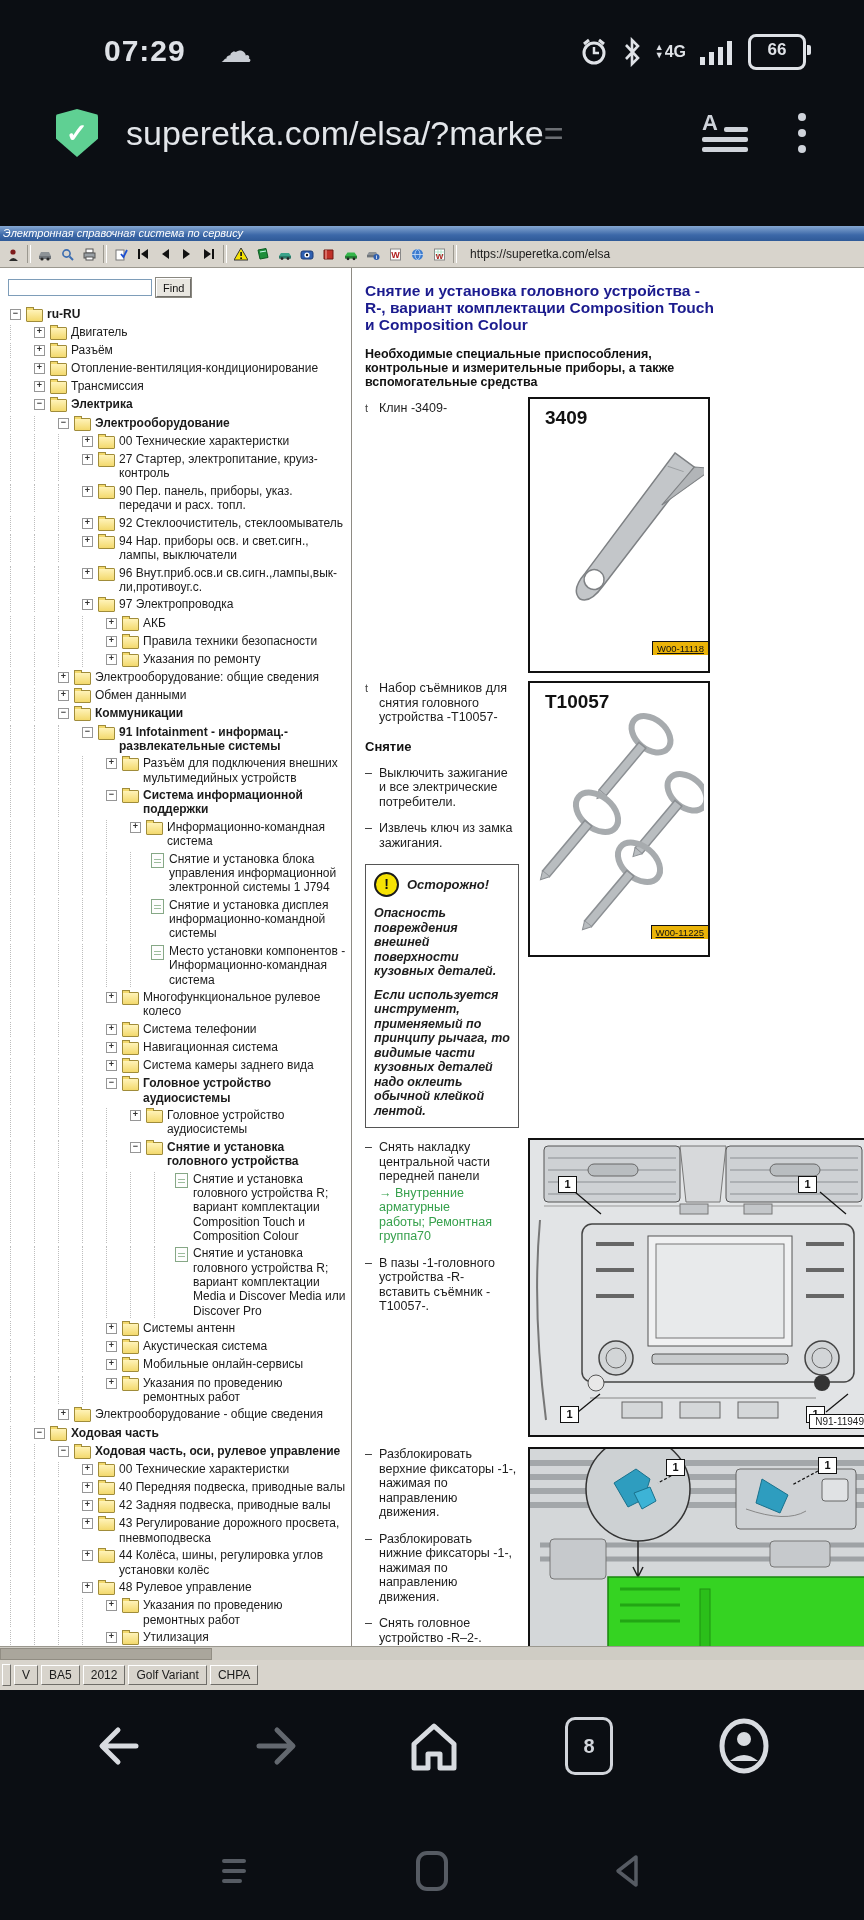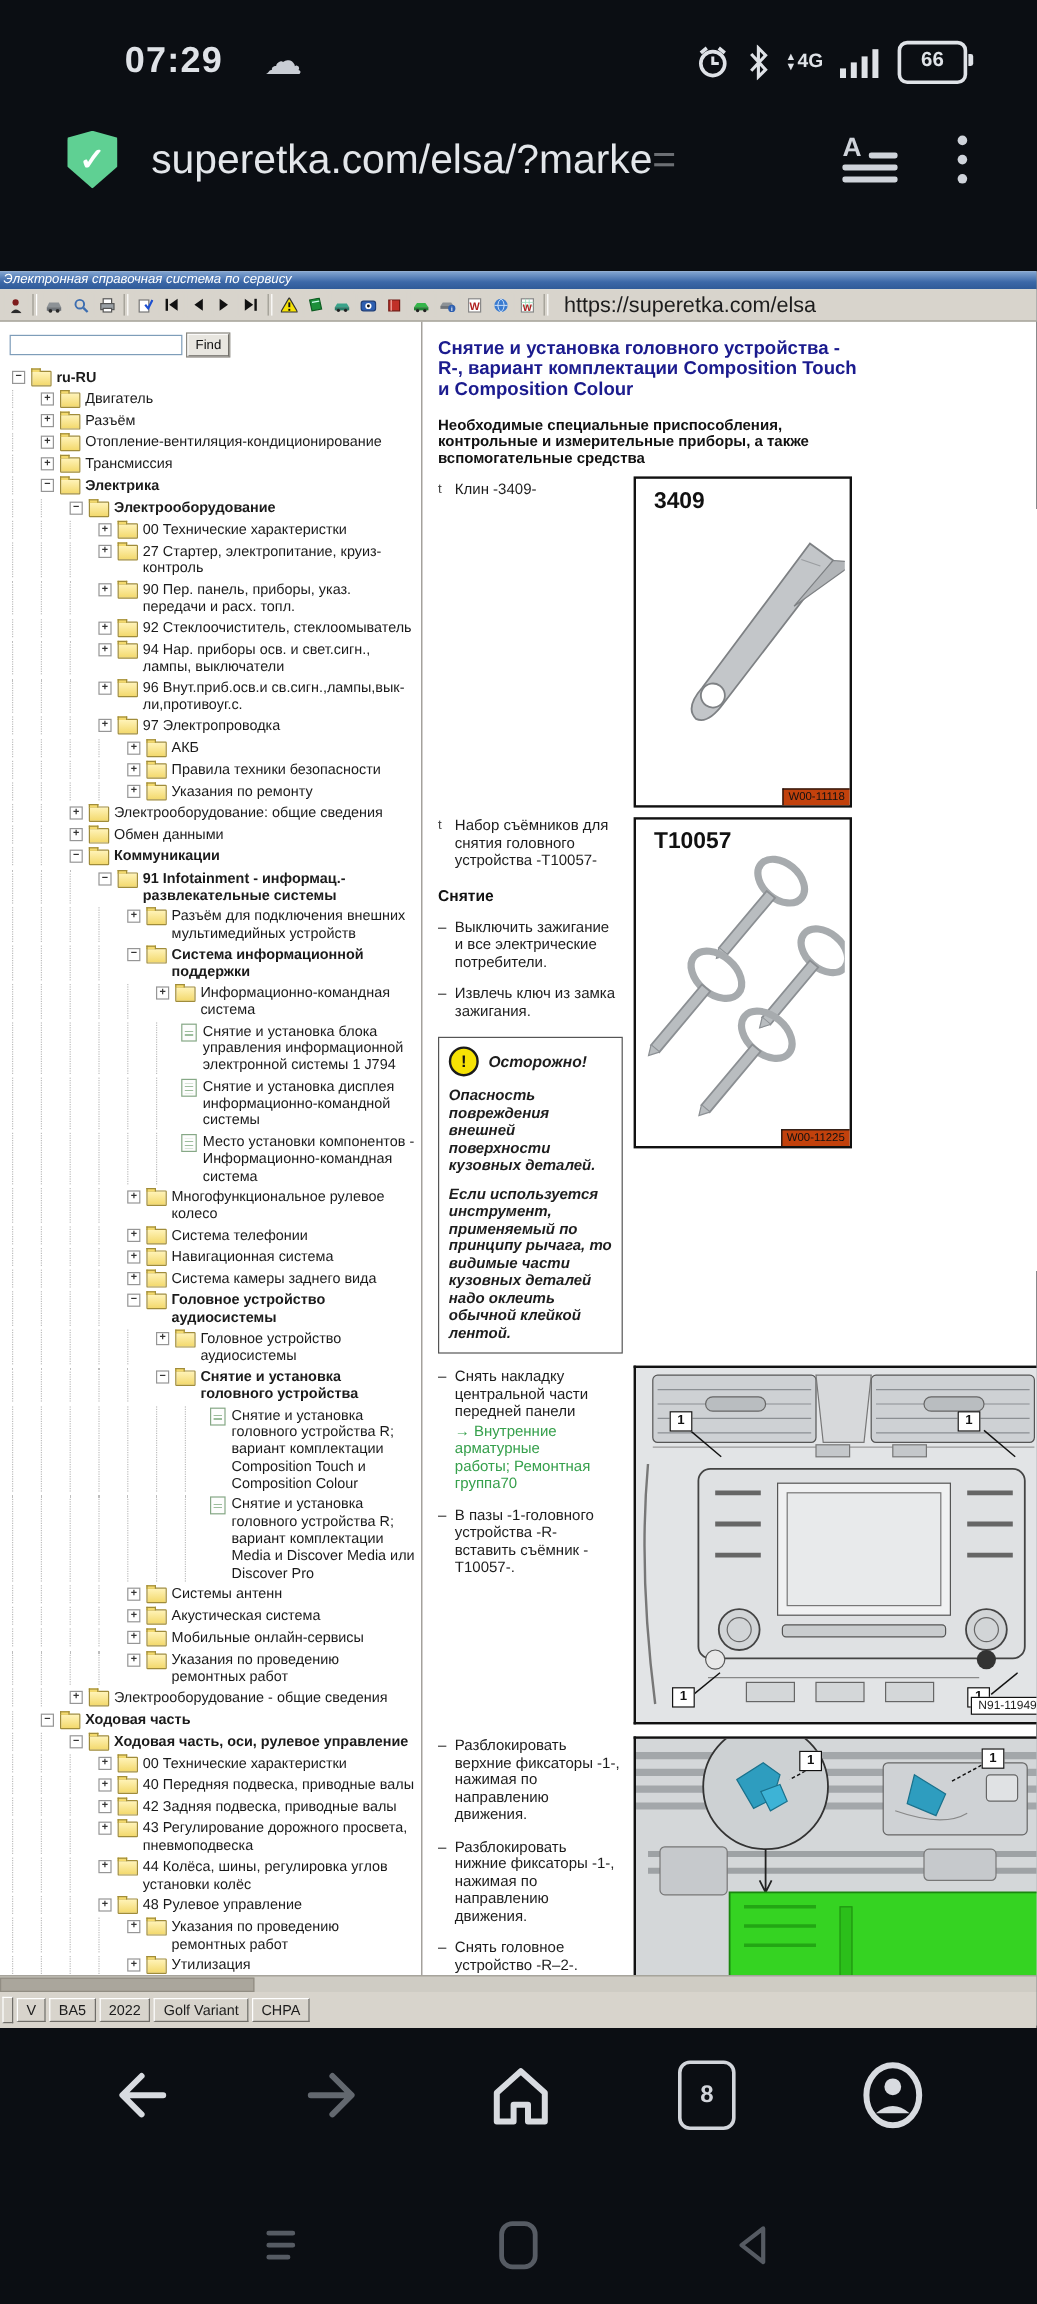--- a/index.html
+++ b/index.html
@@ -30,21 +30,21 @@
   .kebab{width:8px;margin:0 58px 0 40px;display:flex;flex-direction:column;gap:8px;}
   .kebab i{width:8px;height:8px;border-radius:50%;background:#cfd3da;}
   
   .web{position:absolute;top:226px;left:0;width:864px;height:1462px;background:#fff;}
   .wtitle{height:15px;background:linear-gradient(180deg,#85a7d2,#3c68a8 60%,#2f5a98);
           color:#fff;font-size:11px;line-height:15px;padding-left:3px;overflow:hidden;white-space:nowrap;font-style:italic;}
   .wtools{height:26px;background:#d8d4cc;border-bottom:1px solid #9b988f;display:flex;align-items:center;padding:0 2px;}
   .tbtn{width:19px;height:20px;background:#d8d4cc;border:1px solid #d8d4cc;border-radius:2px;
         display:flex;align-items:center;justify-content:center;margin:0 0.5px;flex:none;}
   .tsep{width:2px;height:18px;border-left:1px solid #9b988f;border-right:1px solid #fff;margin:0 3px;flex:none;}
-  .turl{font-size:18px;color:#1c1c1c;margin-left:10px;white-space:nowrap;}
+  .turl{font-size:12px;color:#1c1c1c;margin-left:10px;white-space:nowrap;}
   .cols{display:flex;height:1378px;overflow:hidden;justify-content:center;}
   
   .treepanel{width:352px;flex:none;border-right:1px solid #8e8b84;overflow:hidden;padding-top:10px;box-sizing:border-box;}
   .findrow{display:flex;align-items:center;margin:0 0 8px 8px;}
   .findrow input{width:138px;height:15px;border:1px solid #7e9db9;font-size:11px;padding:0 2px;}
   .findbtn{margin-left:4px;height:19px;padding:0 6px;font-size:11px;background:#e8e6e0;
            border:1px solid;border-color:#fff #716f6a #716f6a #fff;outline:1px solid #8a8880;color:#111;}
   .tree{font-size:12px;color:#1b1b1b;}
   .trow{display:flex;align-items:flex-start;padding:1.5px 0 1.7px 6px;line-height:14.3px;}
   .gd{width:19px;flex:none;align-self:stretch;border-left:1px dotted #bdbdbd;margin-left:4px;}
@@ -65,22 +65,22 @@
   .csub{font-weight:bold;font-size:12.5px;line-height:14px;width:360px;margin-bottom:8px;color:#111;}
   .crow{display:flex;align-items:flex-start;}
   .lcol{width:152px;flex:none;margin-right:11px;}
   .bul{display:flex;line-height:14.5px;}
   .bul .bm{width:14px;flex:none;color:#444;font-size:11px;}
   .dash{display:flex;line-height:14.5px;margin-top:12px;}
   .dash .bm{width:14px;flex:none;}
   .h2{font-weight:bold;margin-top:14px;font-size:13px;color:#111;}
   .figbox{width:178px;height:272px;border:2px solid #111;position:relative;flex:none;background:#fff;}
   .figlabel{position:absolute;top:8px;left:15px;font-weight:bold;font-size:19px;color:#111;}
-  .figcode{position:absolute;right:0;bottom:0;border:1px solid #111;border-right:none;border-bottom:none;
-           font-size:9.5px;padding:1px 4px;color:#111;background:#c2410c;}
+  .figcode{position:absolute;right:0;bottom:16px;border:1px solid #111;border-right:none;border-bottom:none;
+           font-size:9.5px;padding:1px 4px;color:#111;background:#eab308;text-decoration:underline;}
   .warn{border:1px solid #555;margin-top:14px;padding:7px 8px 9px 8px;width:136px;}
   .warnhead{display:flex;align-items:center;gap:8px;}
   .wicon{width:21px;height:21px;flex:none;border-radius:50%;background:#f6e204;border:2px solid #1a1a1a;
          color:#111;font-weight:bold;text-align:center;line-height:20px;font-size:14px;}
   .warntitle{font-weight:bold;font-style:italic;font-size:13px;}
   .warn p{font-weight:bold;font-style:italic;line-height:14.5px;margin:9px 0 0 0;}
   .greenlink{color:#36a04c;line-height:14.5px;margin:2px 0 0 14px;width:118px;}
   .photo{flex:none;position:relative;border:2px solid #111;border-right:none;background:#e3e5e7;overflow:hidden;}
   .mk{position:absolute;width:17px;height:15px;background:#fff;border:1px solid #111;font-weight:bold;
       font-size:11px;text-align:center;line-height:14px;color:#111;}
@@ -893,21 +893,21 @@
       </div>
     </div>
 
     <div class="hscroll">
         <div class="hthumb"></div>
       </div>
     <div class="pfoot">
         <div class="fstub"></div>
         <button class="fbtn">V</button>
         <button class="fbtn">BA5</button>
-        <button class="fbtn">2022</button>
+        <button class="fbtn">2012</button>
         <button class="fbtn">Golf Variant</button>
         <button class="fbtn">CHPA</button>
       </div>
   </div>
 
   <div class="bnav">
     <svg width="54" height="54" viewBox="0 0 54 54">
       <path d="M44 27 H12 M26 11 L10 27 L26 43" fill="none" stroke="#d8dbe0" stroke-width="5" stroke-linecap="round" stroke-linejoin="round"></path>
     </svg>
     <svg width="54" height="54" viewBox="0 0 54 54">

